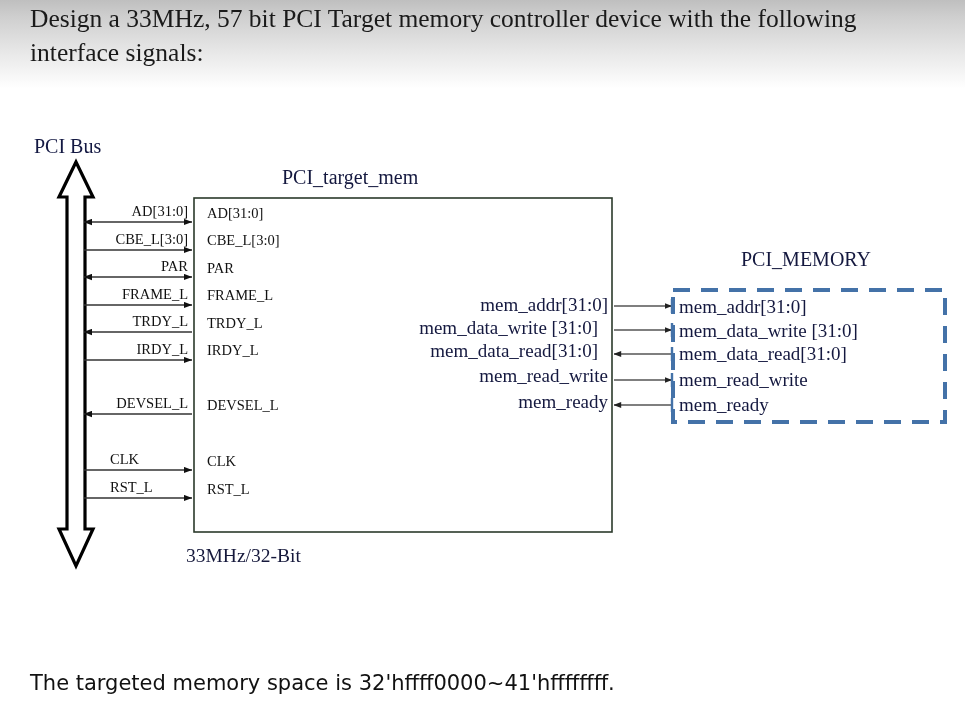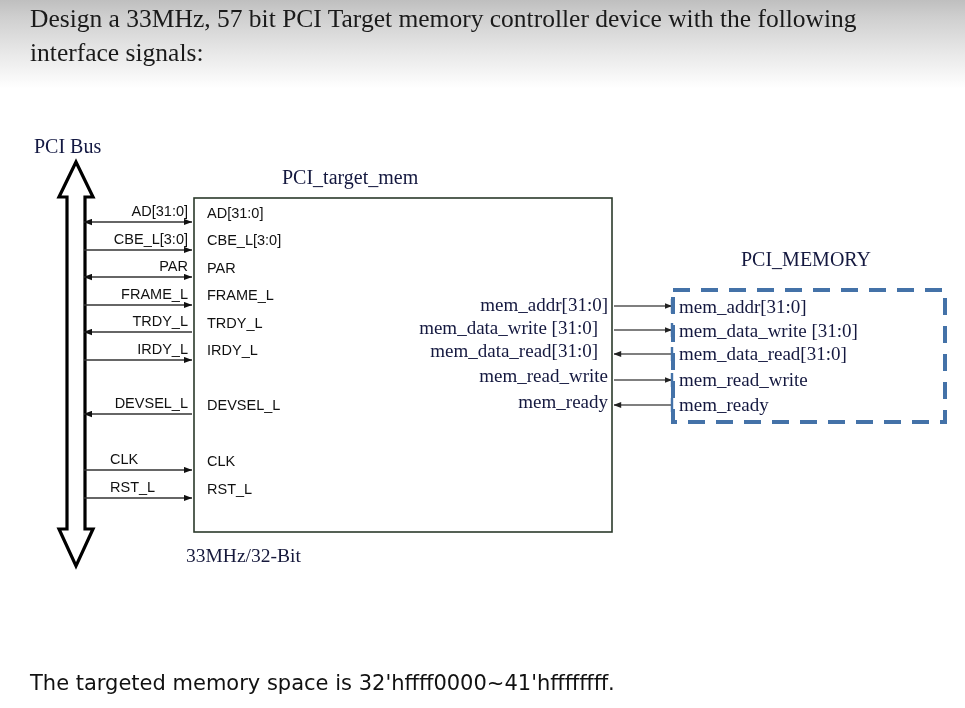--- a/index.html
+++ b/index.html
@@ -55,21 +55,21 @@
   .lbl {
     position: absolute;
     white-space: nowrap;
   }
   
   .serif {
     font-family: "Liberation Serif", "DejaVu Serif", serif;
   }
   
   .sans {
-    font-family: Liberation Sans, sans-serif;
+    font-family: Liberation Serif, serif;
   }
 
   #pci-bus-label {
     left: 34px; top: 135px;
     font-size: 20px;
     color: #131842;
   }
   #target-title {
     left: 238px; top: 166px;
     font-size: 20px;

